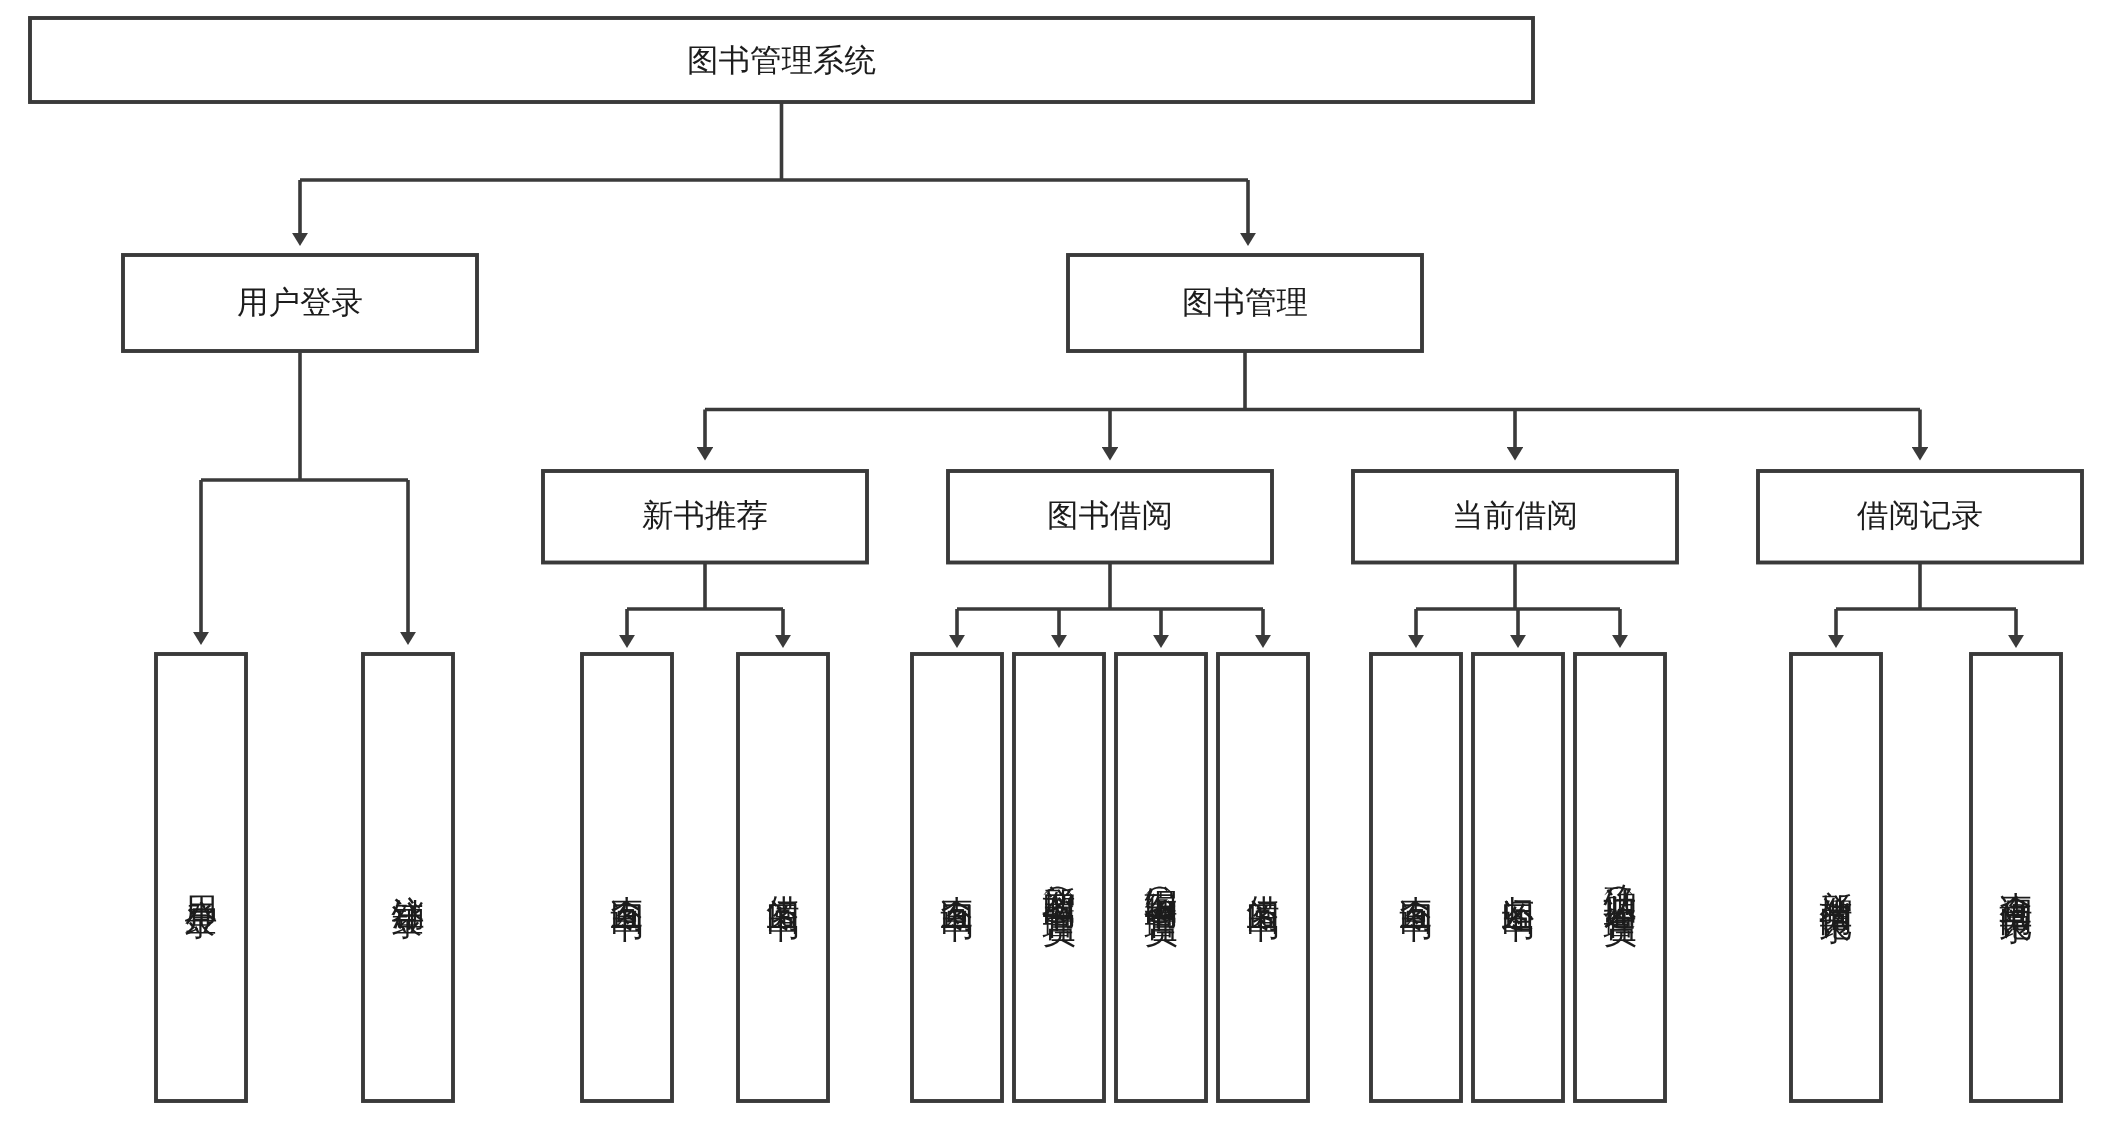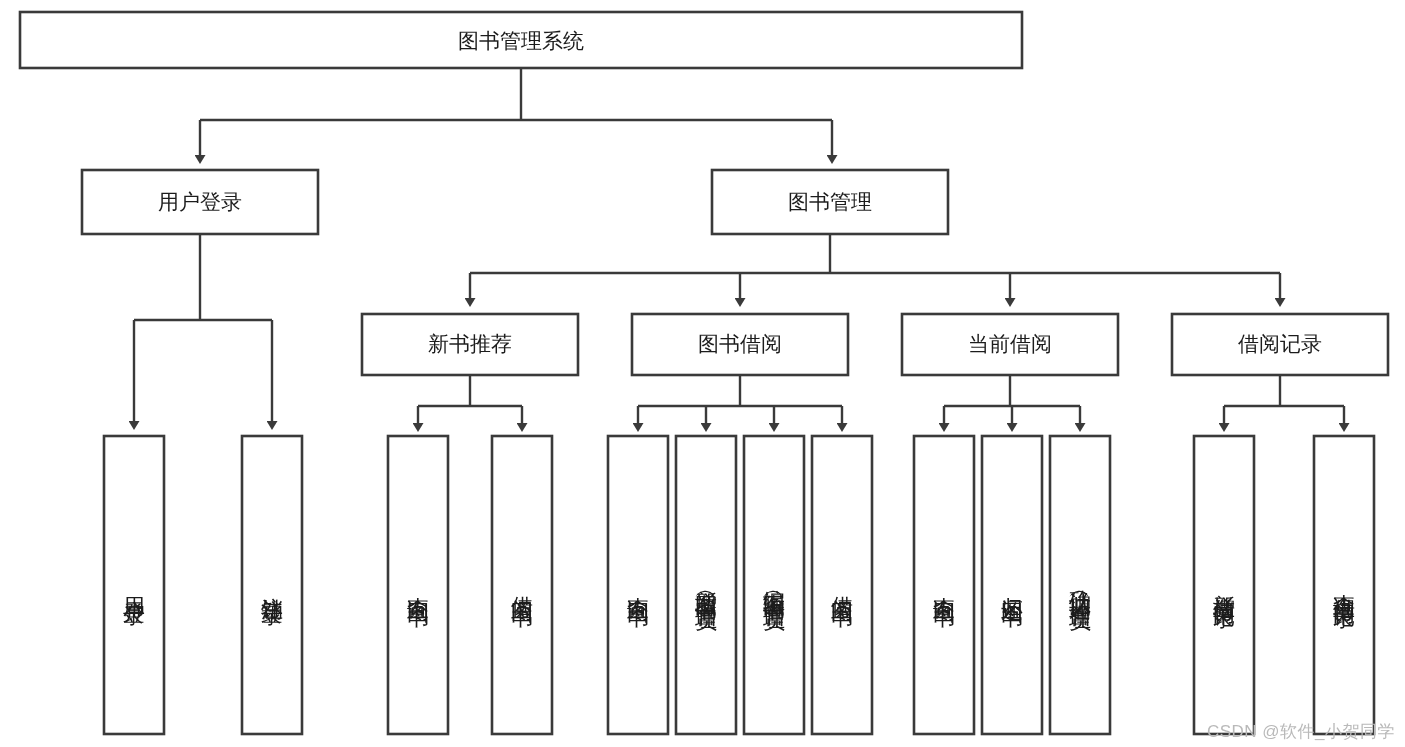--- a/index.html
+++ b/index.html
@@ -206,15 +206,14 @@
   <div class="leaf-label-wrap" style="left:744px; top:436px; width:60px; height:298px;">编辑图书（管理员）</div>
   <div class="leaf-label-wrap" style="left:812px; top:436px; width:60px; height:298px;">借阅图书</div>
 
   <div class="leaf-label-wrap" style="left:914px; top:436px; width:60px; height:298px;">查询图书</div>
   <div class="leaf-label-wrap" style="left:982px; top:436px; width:60px; height:298px;">归还图书</div>
   <div class="leaf-label-wrap" style="left:1050px; top:436px; width:60px; height:298px;">确认归还（管理员）</div>
 
   <div class="leaf-label-wrap" style="left:1194px; top:436px; width:60px; height:298px;">新增借阅记录</div>
   <div class="leaf-label-wrap" style="left:1314px; top:436px; width:60px; height:298px;">查询借阅记录</div>
 
-  <div class="watermark">CSDN @软件_小贺同学</div>
 
 </div>
 
 </body></html>

